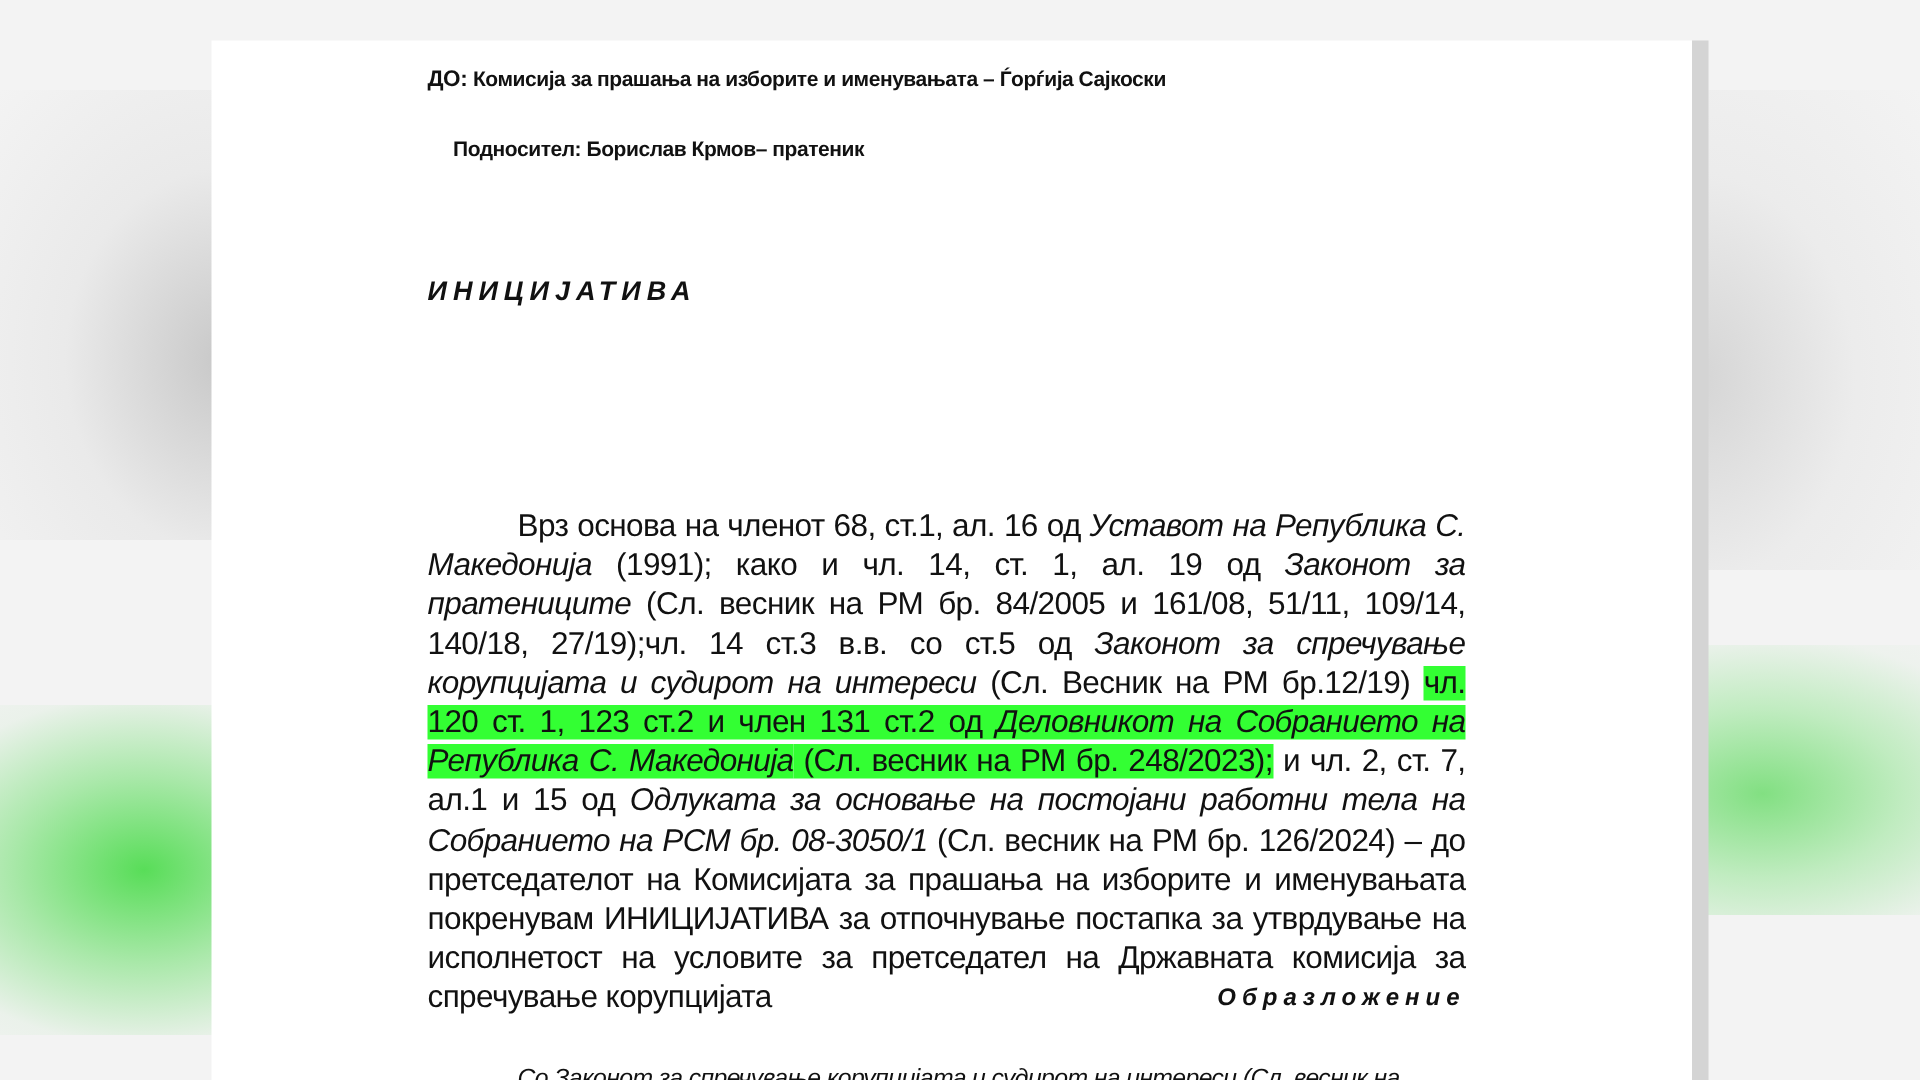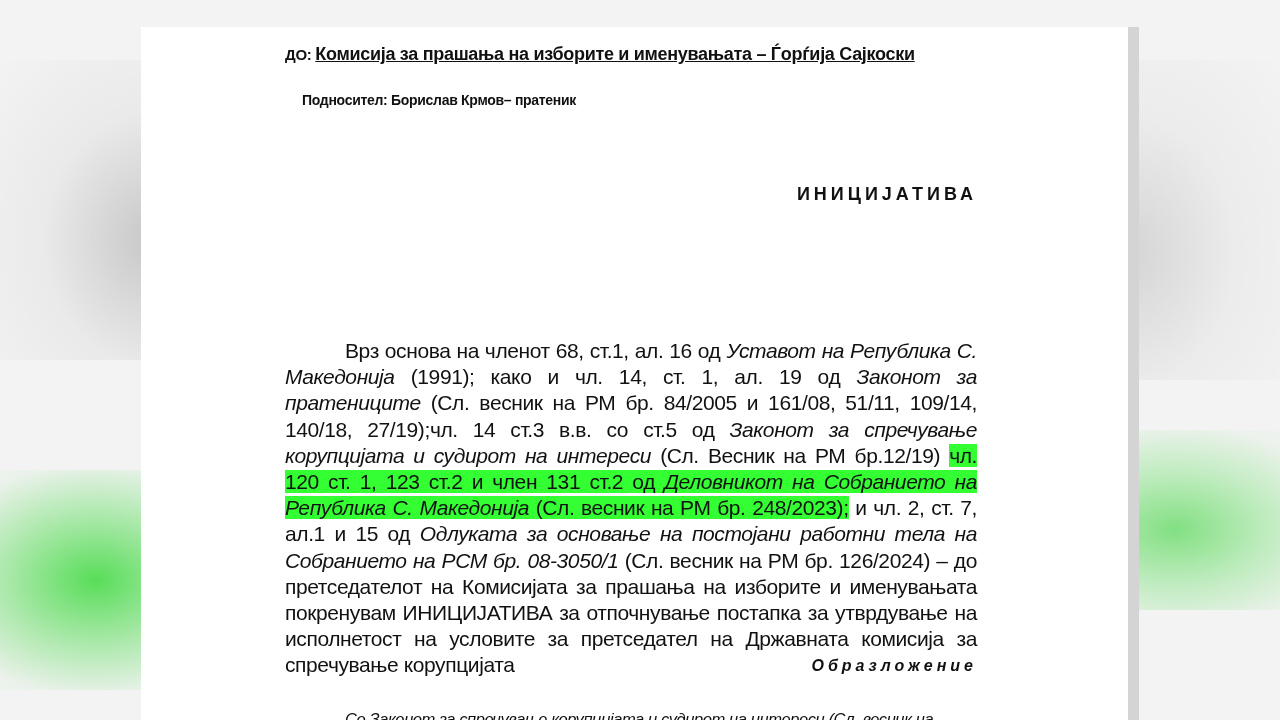--- a/index.html
+++ b/index.html
@@ -36,22 +36,22 @@
     position:absolute; left:144px; top:0; width:692px; color:#111;
   }
   .to-line, .sender-line {
     position:absolute; left:0; font-weight:bold; font-size:15px; white-space:nowrap;
     letter-spacing:-0.3px;
   }
   .to-line { top:17px; }
   .sender-line { top:64px; }
   .sc { font-size:12px; }
   .title-block {
-    position:absolute; left:0; top:154px; width:692px; text-align:right;
-    font-weight:bold; font-size:18px; line-height:27px; letter-spacing:-0.2px;
+    position:absolute; left:0; top:154px; width:692px; text-align:left;
+    font-weight:bold; font-size:18px; line-height:27px; letter-spacing:-0.2px;font-style:italic;
   }
   .title-spaced { letter-spacing:4px; }
   .body-para {
     position:absolute; left:0; top:311px; width:692px;
     font-size:21px; line-height:26.2px; text-align:justify;
     text-indent:60px; letter-spacing:-0.4px;
   }
   .body-para i { font-style:italic; }
   .hl { background:#33ff33; }
   .section-heading {
@@ -68,21 +68,21 @@
 
 <div class="bg-shade-left"></div>
 <div class="bg-shade-right"></div>
 <div class="bg-glow-left"></div>
 <div class="bg-glow-right"></div>
 
 <div class="page">
   <div class="content">
 
     <div class="to-line">
-      <span>ДО: </span><span class="sc" style="font-size:18px;text-decoration:underline;">Комисија за прашања на изборите и именувањата – Ѓорѓија Сајкоски</span>
+      <span>ДО: </span><span class="sc" style="font-size:14px;">Комисија за прашања на изборите и именувањата – Ѓорѓија Сајкоски</span>
     </div>
 
     <div class="sender-line">
       <span style="font-size:14px;margin-left:17px;">Подносител: </span><span style="font-size:14px;">Борислав Крмов– пратеник</span>
     </div>
 
     <div class="title-block">
       <div class="title-spaced">ИНИЦИЈАТИВА</div>
     </div>
 

